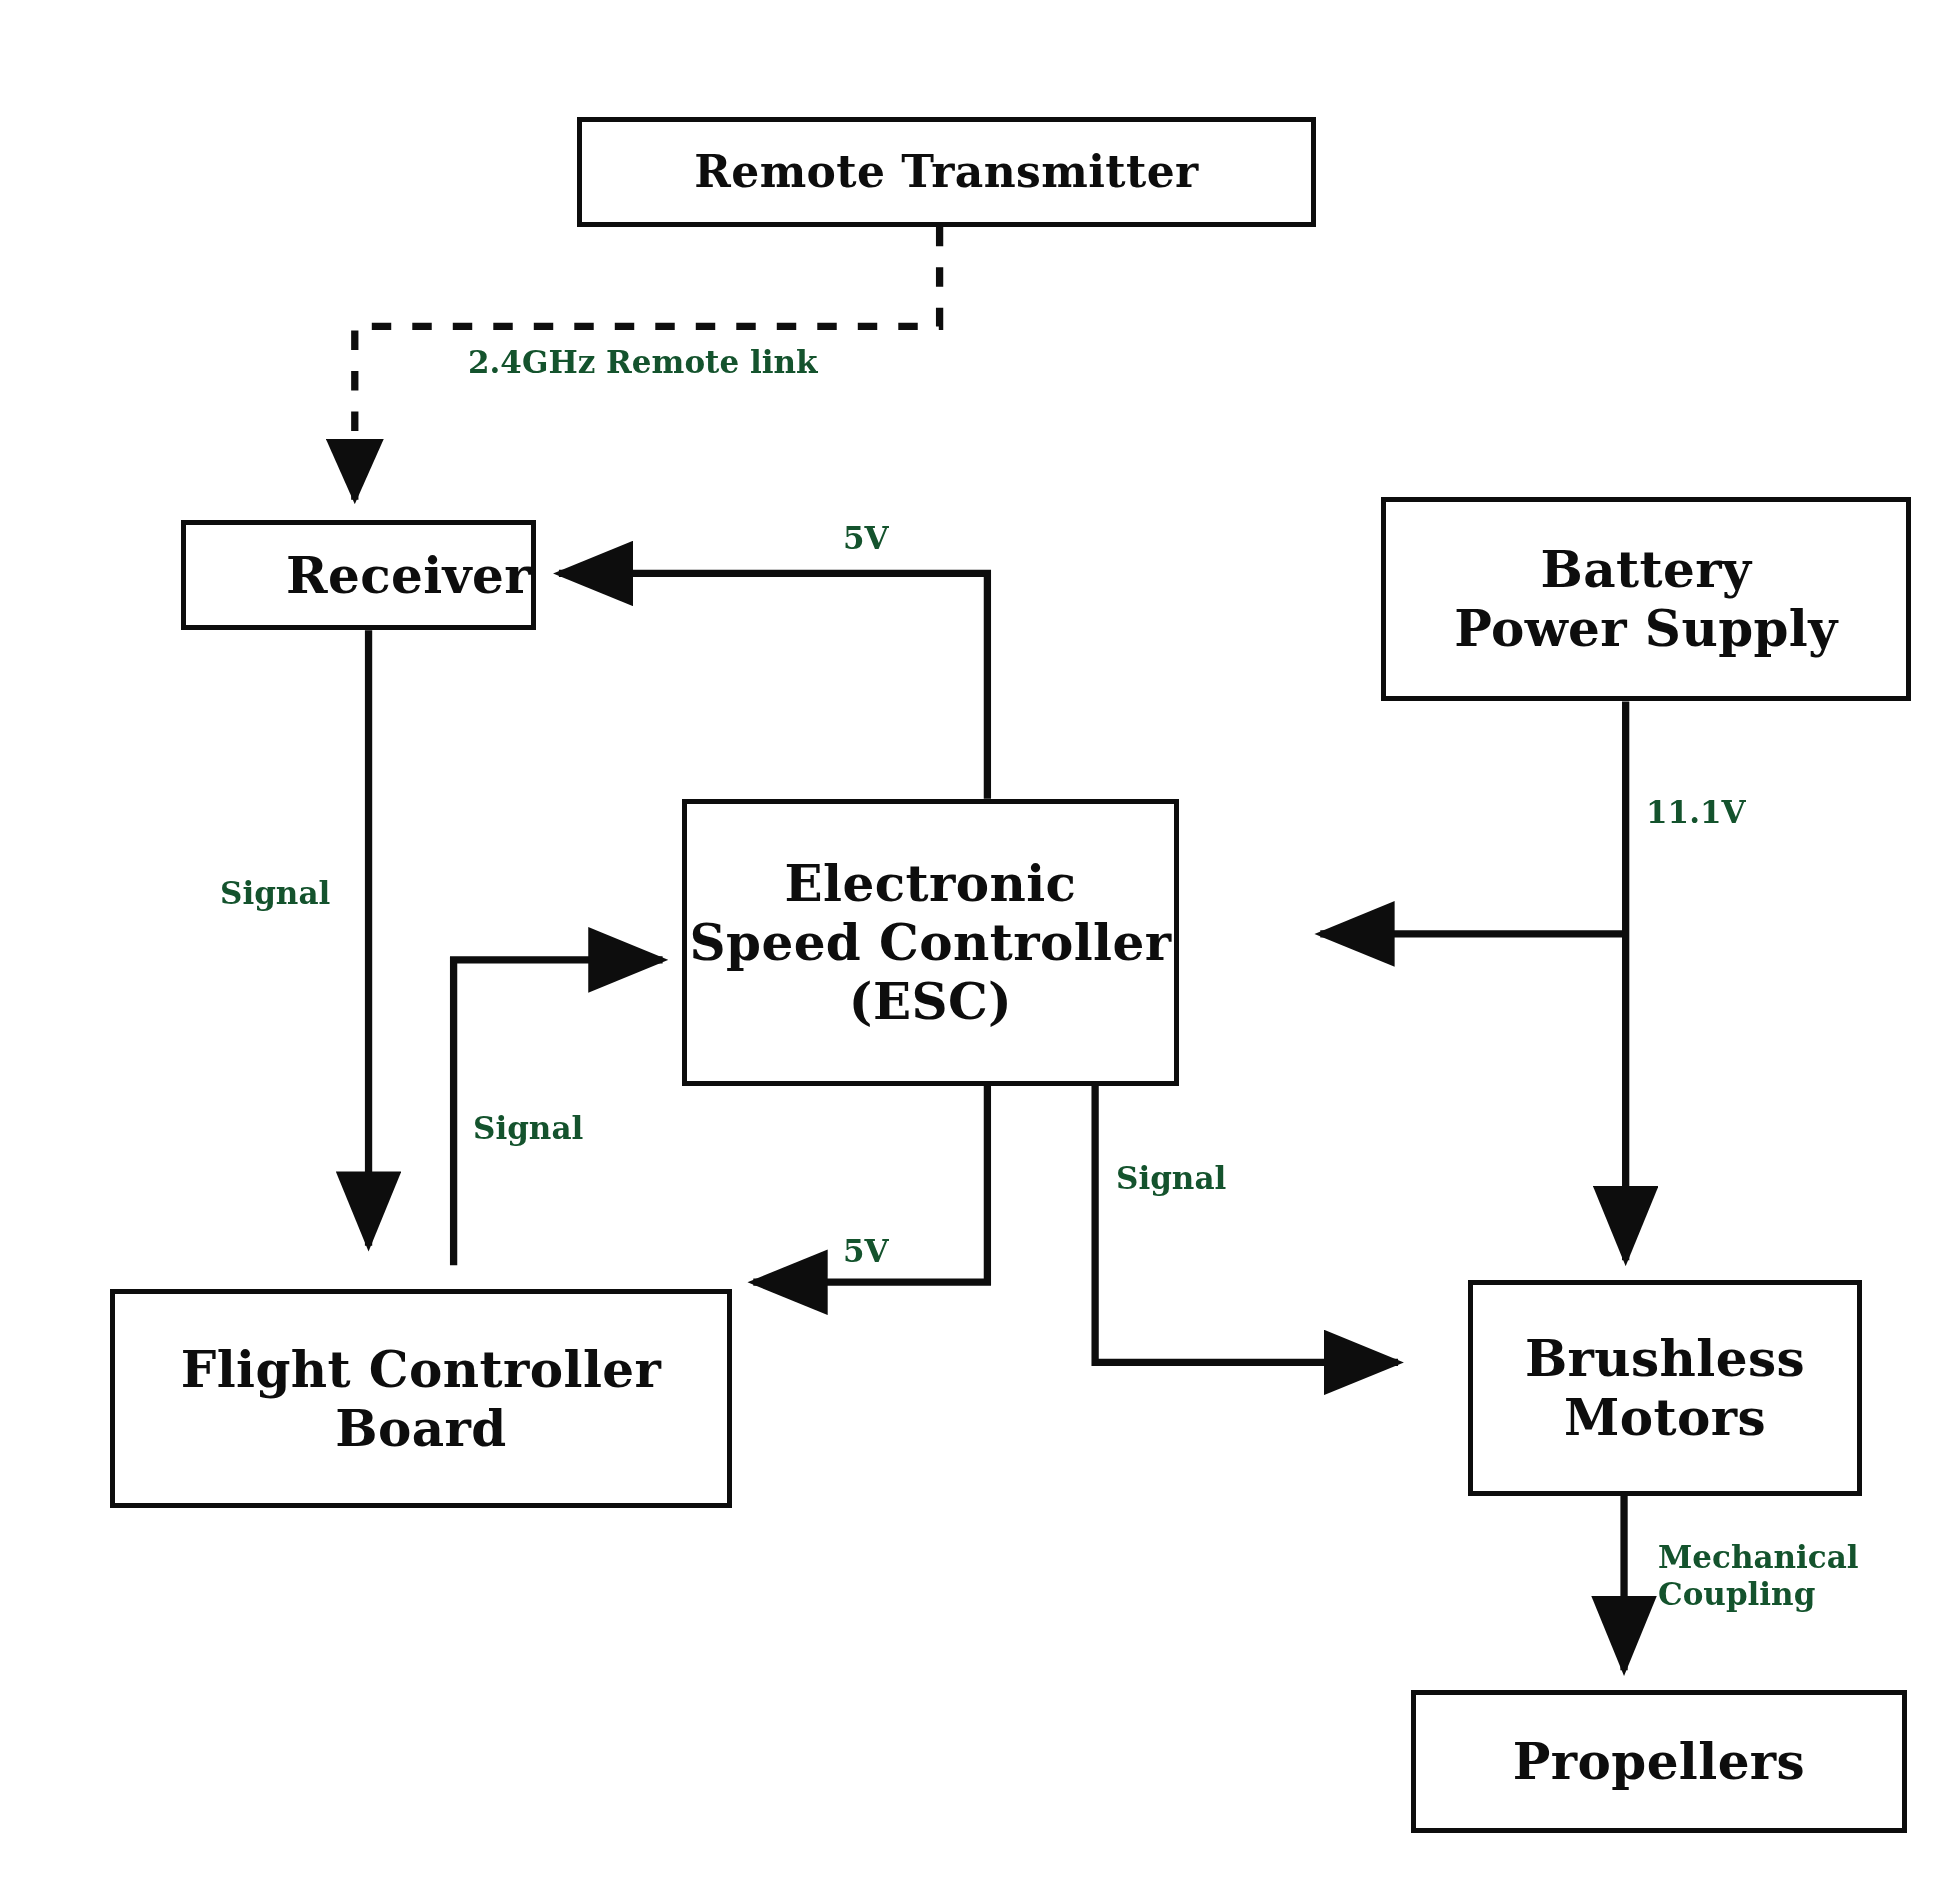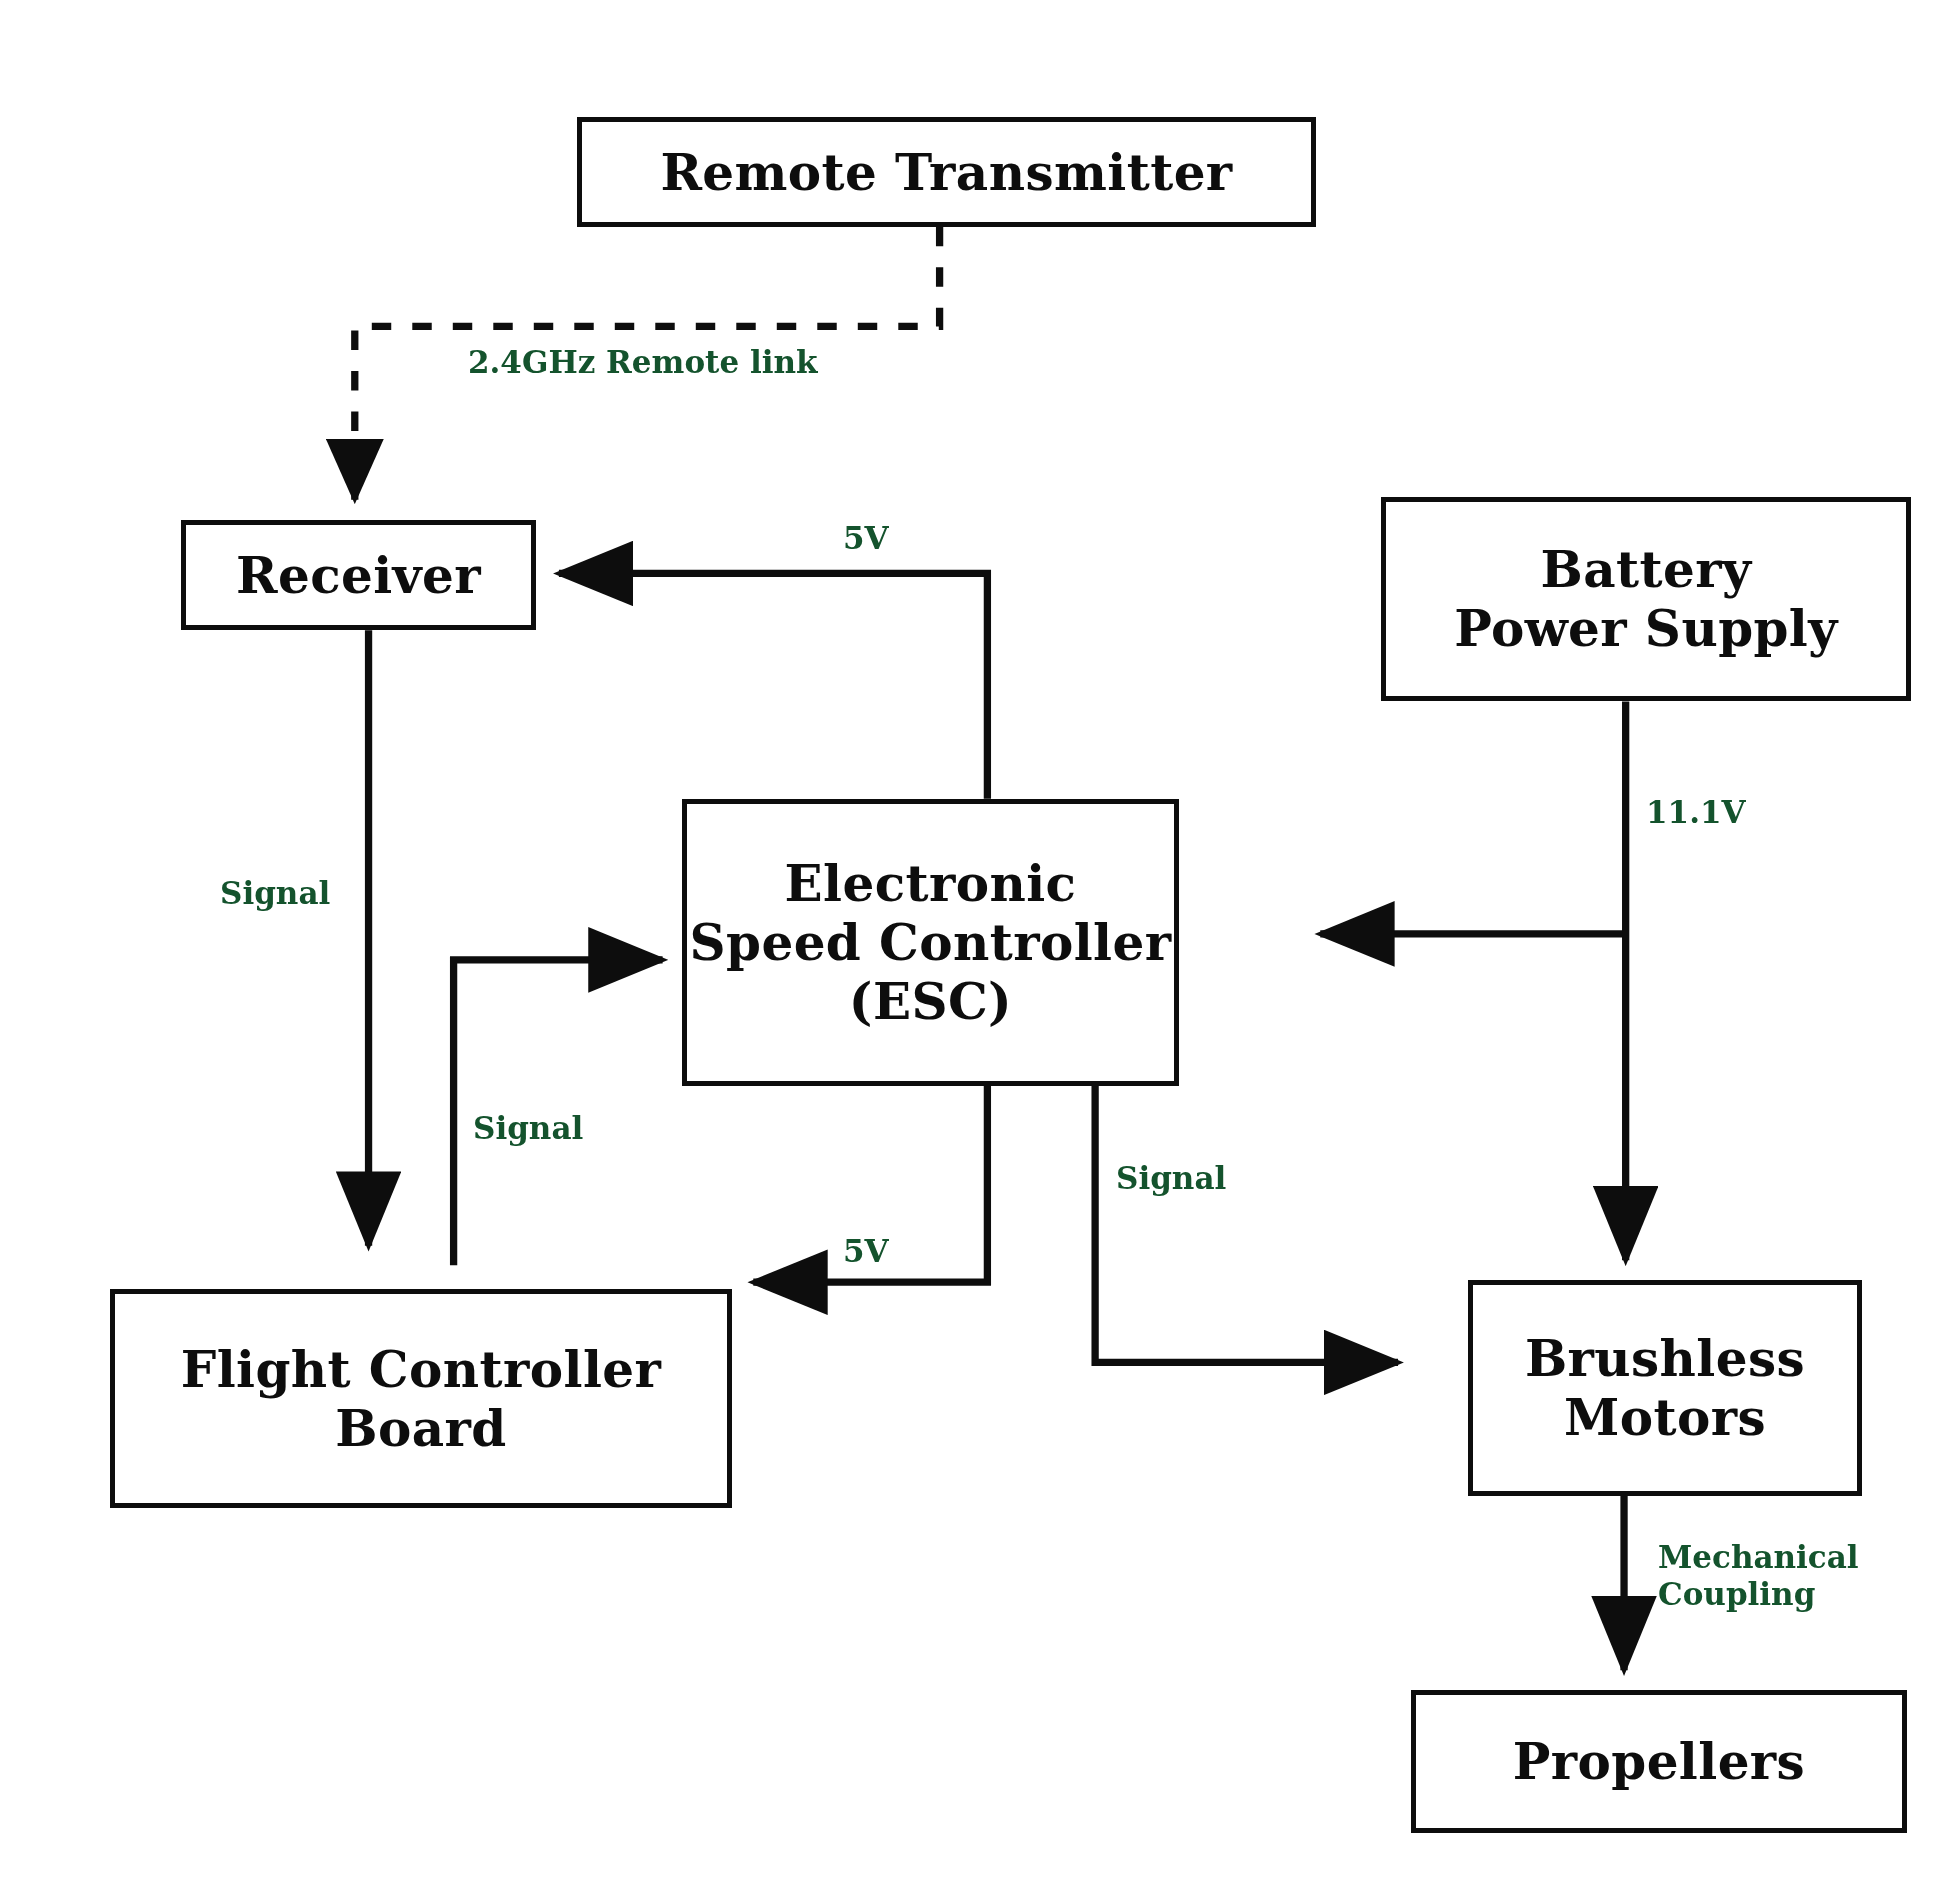--- a/index.html
+++ b/index.html
@@ -35,23 +35,23 @@
     z-index: 3;
   }
   .node .node-label {
     font-weight: bold;
     color: #0d0d0d;
     line-height: 1.18;
     letter-spacing: 0.4px;
     white-space: pre-line;
   }
   #node-remote-transmitter { left: 577px;  top: 117px;  width: 739px;  height: 110px; }
-  #node-remote-transmitter .node-label { font-size: 50px; }
+  #node-remote-transmitter .node-label { font-size: 44px; }
 
-  #node-receiver { left: 181px;  top: 520px;  width: 355px;  height: 110px; }
+  #node-receiver { left: 181px;  top: 520px;  width: 355px;  height: 110px; justify-content: flex-end; }
   #node-receiver .node-label { font-size: 50px; }
 
   #node-battery { left: 1381px; top: 497px;  width: 530px;  height: 204px; }
   #node-battery .node-label { font-size: 50px; }
 
   #node-esc { left: 682px;  top: 799px;  width: 497px;  height: 287px; }
   #node-esc .node-label { font-size: 50px; }
 
   #node-flight-controller { left: 110px;  top: 1265px; width: 622px;  height: 219px; margin-top: 24px; }
   #node-flight-controller .node-label { font-size: 50px; }

